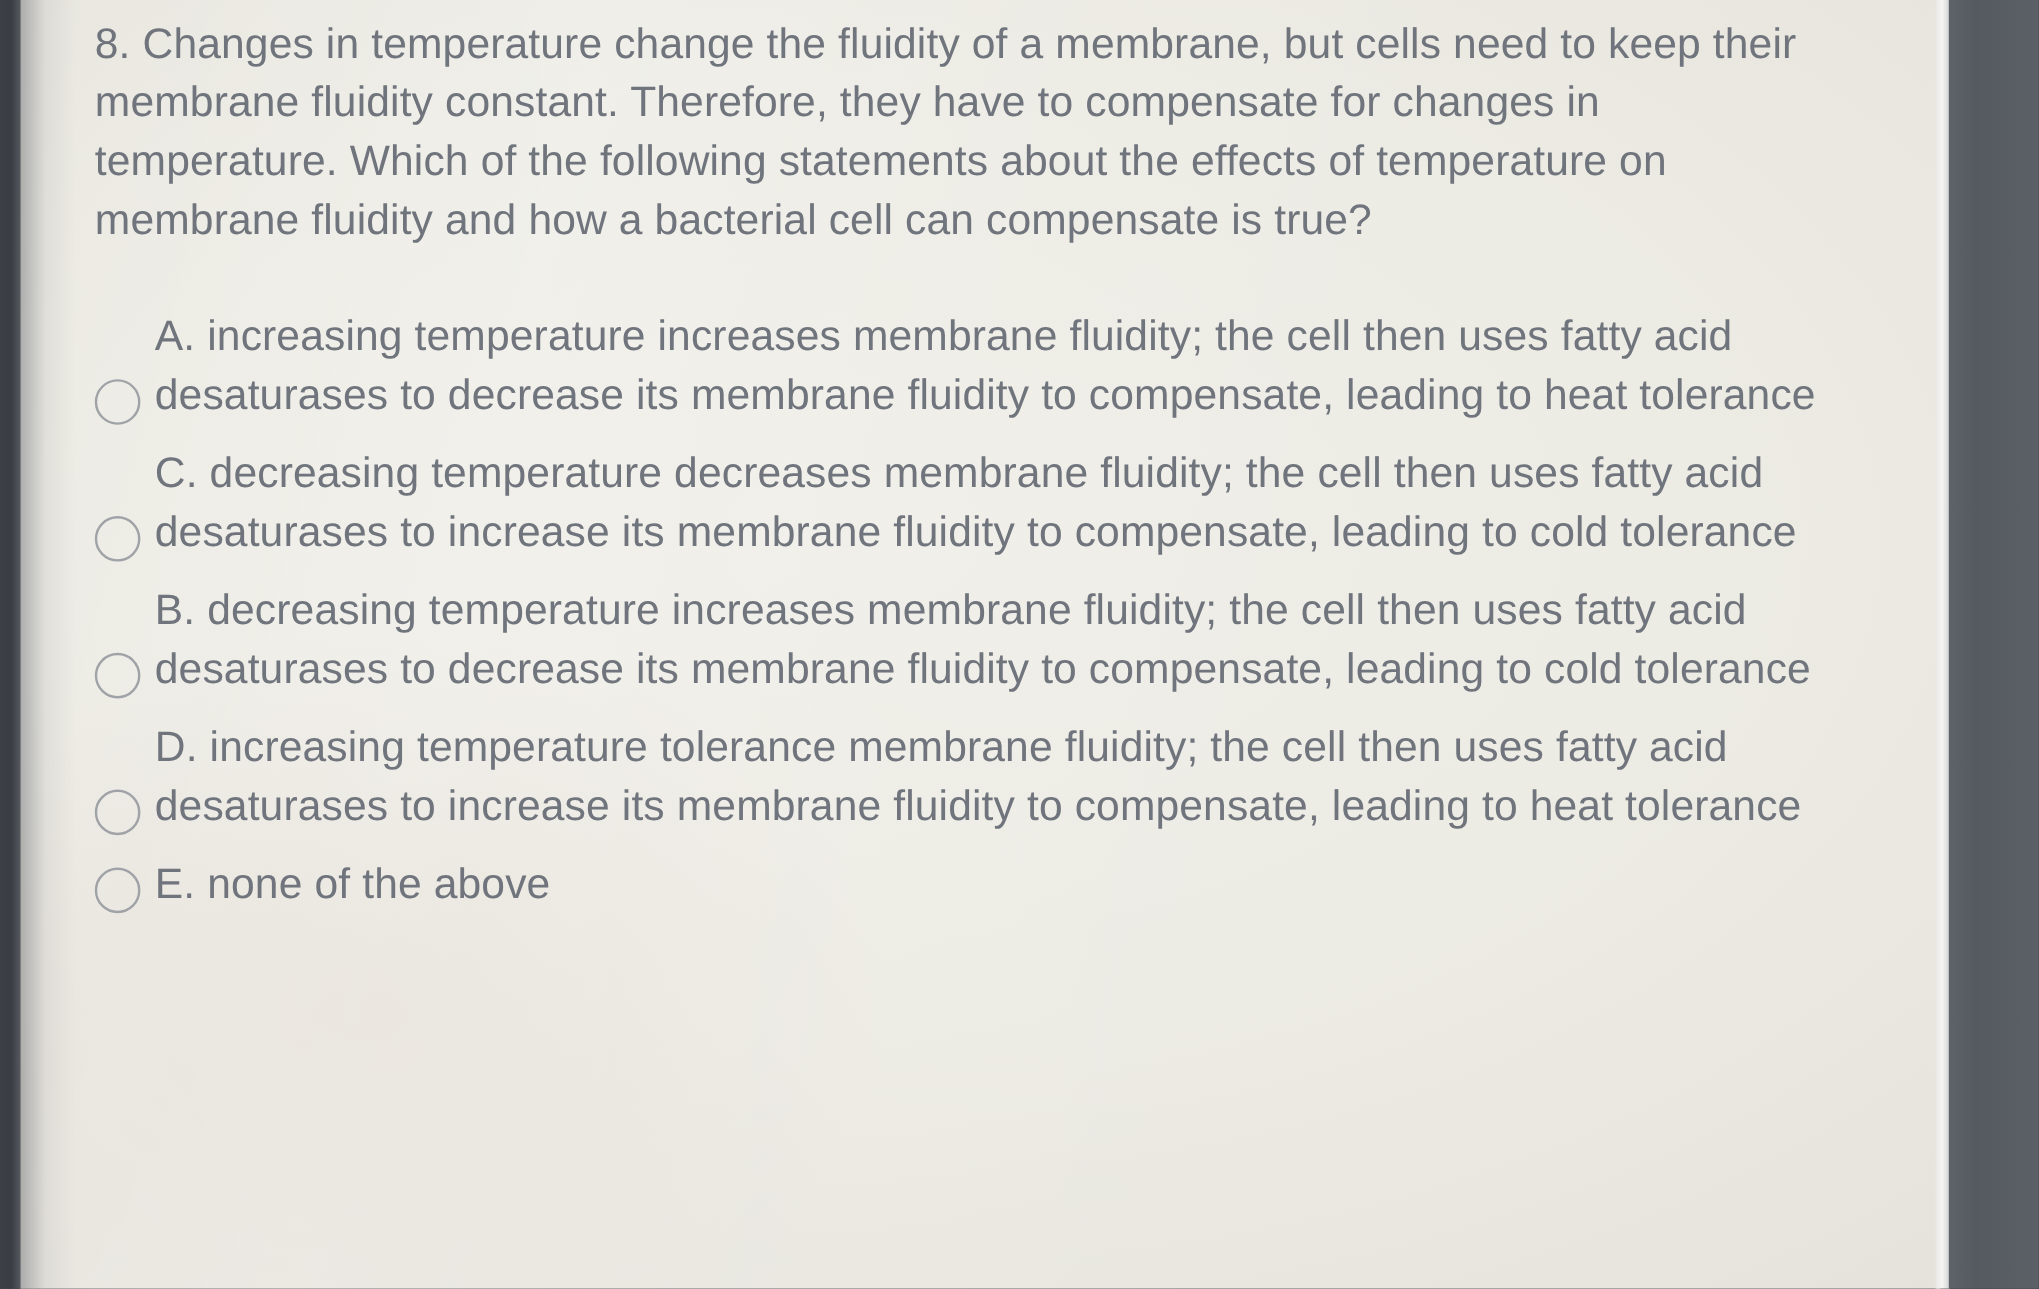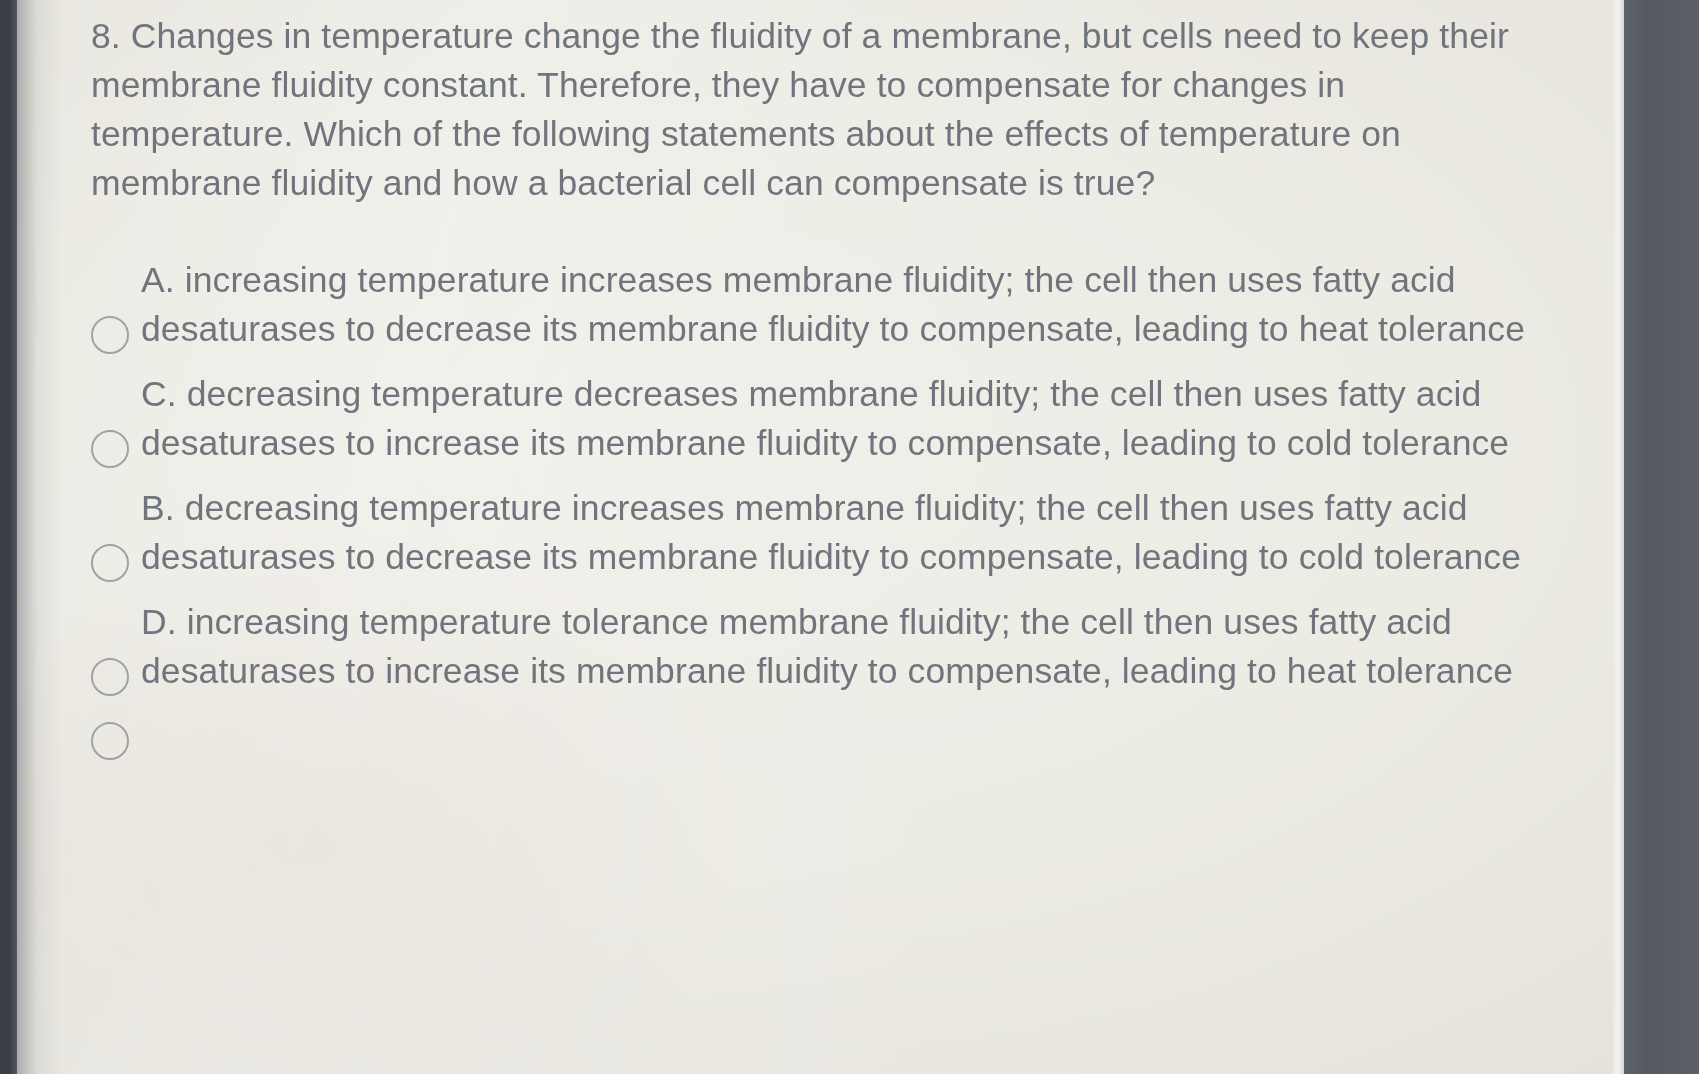--- a/index.html
+++ b/index.html
@@ -83,21 +83,21 @@
   #tint {
     position: absolute;
     inset: 0;
     background: radial-gradient(ellipse 700px 500px at 18% 78%, rgba(226,214,206,0.32) 0%, rgba(226,214,206,0) 62%);
     pointer-events: none;
     z-index: 3;
   }
 
   #content {
     position: absolute;
-    left: 12px; top: 0;
+    left: 0; top: 0;
     width: 1600px;
     padding: 12px 0 0 0;
     z-index: 5;
   }
 
   
   .question-stem {
     margin: 0;
     padding: 0 100px 0 62px;
     color: #70747c;
@@ -173,20 +173,21 @@
           <span class="option-text">B. decreasing temperature increases membrane fluidity; the cell then uses fatty acid desaturases to decrease its membrane fluidity to compensate, leading to cold tolerance</span>
         </li>
 
         <li class="option">
           <span class="radio"></span>
           <span class="option-text">D. increasing temperature tolerance membrane fluidity; the cell then uses fatty acid desaturases to increase its membrane fluidity to compensate, leading to heat tolerance</span>
         </li>
 
         <li class="option compact">
           <span class="radio"></span>
+          <span class="option-text">E. none of the above</span>
         </li>
 
       </ul>
     </div>
   </div>
 
   <div id="seam-right"></div>
   <div id="shadow-left"></div>
   <div id="bezel-left"></div>
   <div id="bezel-right"></div>

